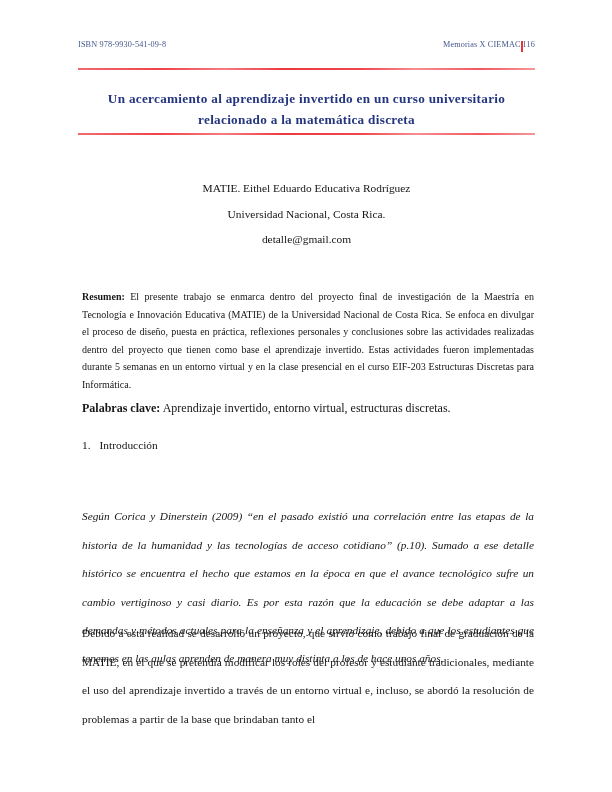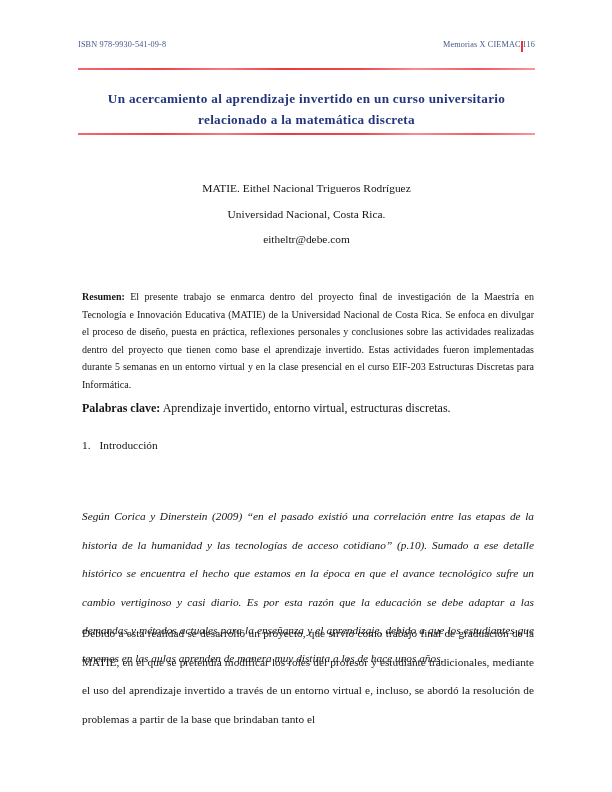--- a/index.html
+++ b/index.html
@@ -169,23 +169,23 @@
 
   <div class="rule rule-top"></div>
   <div class="rule rule-bottom"></div>
 
   <h1 class="title">
     <span>Un acercamiento al aprendizaje invertido en un curso universitario</span><br>
     <span>relacionado a la matemática discreta</span>
   </h1>
 
   <div class="authorblock">
-    <div>MATIE. Eithel Nacional Trigueros Rodríguez</div>
+    <div>MATIE. Eithel Eduardo Educativa Rodríguez</div>
     <div>Universidad Nacional, Costa Rica.</div>
-    <div>eitheltr@debe.com</div>
+    <div>detalle@gmail.com</div>
   </div>
 
   <p class="abstract">
     <b>Resumen:</b><span> El presente trabajo se enmarca dentro del proyecto final de investigación de la Maestría en Tecnología e Innovación Educativa (MATIE) de la Universidad Nacional de Costa Rica. Se enfoca en divulgar el proceso de diseño, puesta en práctica, reflexiones personales y conclusiones sobre las actividades realizadas dentro del proyecto que tienen como base el aprendizaje invertido. Estas actividades fueron implementadas durante 5 semanas en un entorno virtual y en la clase presencial en el curso EIF-203 Estructuras Discretas para Informática.</span>
   </p>
 
   <p class="keywords">
     <b>Palabras clave:</b><span> Aprendizaje invertido, entorno virtual, estructuras discretas.</span>
   </p>
 

